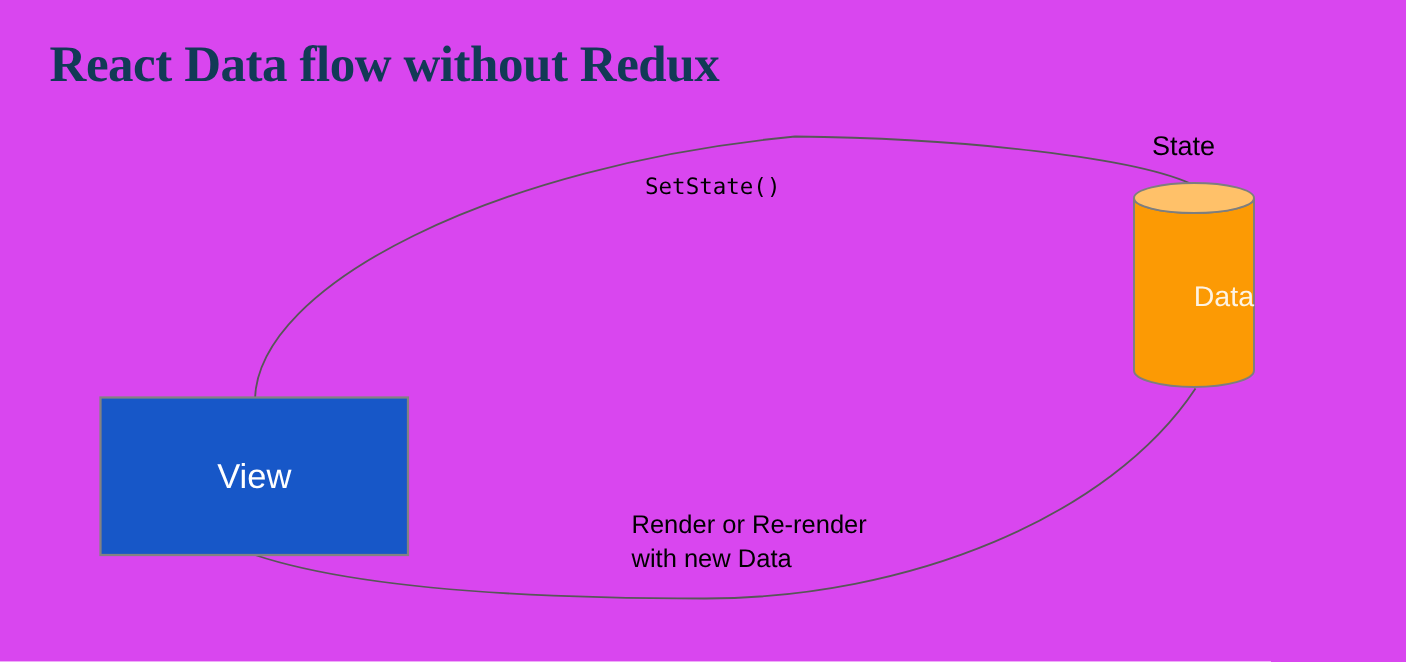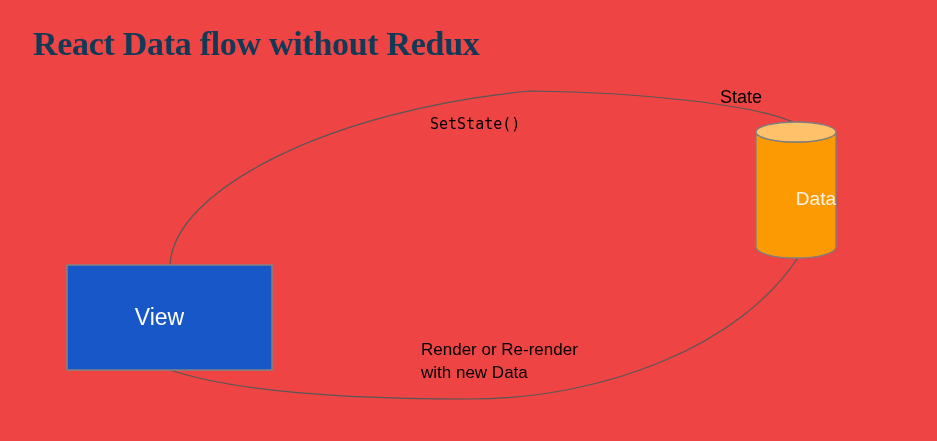--- a/index.html
+++ b/index.html
@@ -1,20 +1,20 @@
 <!DOCTYPE html>
 <html><head>
 <meta charset="utf-8">
 <style>
   html, body { margin: 0; padding: 0; background: #ffffff; }
   .stage {
     position: relative;
     width: 937px;
     height: 441px;
-    background: #ef4444;
+    background: #d946ef;
     overflow: hidden;
     font-family: "Liberation Sans", sans-serif;
   }
   .title {
     position: absolute;
     left: 33px;
     top: 24px;
     margin: 0;
     font-family: "Liberation Serif", serif;
     font-weight: 700;
@@ -28,40 +28,40 @@
     position: absolute;
     left: 0;
     top: 0;
   }
   .label {
     position: absolute;
     color: #000000;
     white-space: nowrap;
   }
   .view-label {
-    left: 57px;
+    left: 67px;
     top: 265px;
     width: 205px;
     height: 105px;
     display: flex;
     align-items: center;
     justify-content: center;
     font-size: 23px;
     color: #FFFFFF;
   }
   .data-label {
     left: 756px;
     top: 188px;
     width: 80px;
     text-align: right;
     font-size: 19px;
     color: #FDF3E4;
   }
   .state-label {
-    left: 720px;
+    left: 768px;
     top: 87px;
     font-size: 18px;
     color: #000000;
   }
   .setstate-label {
     left: 430px;
     top: 115px;
     font-family: "DejaVu Sans Mono", monospace;
     font-size: 15px;
     color: #000000;

